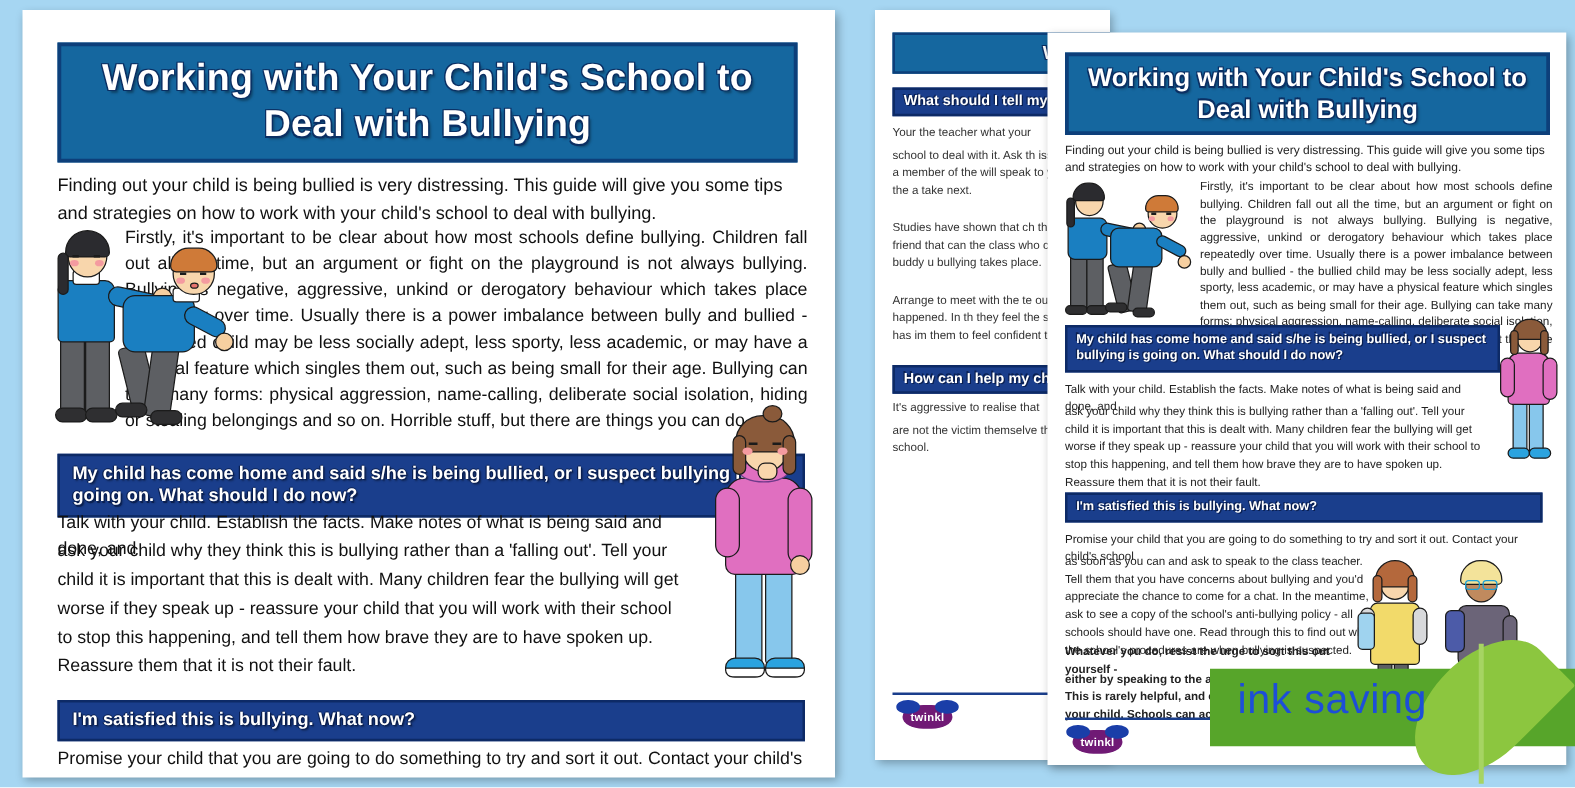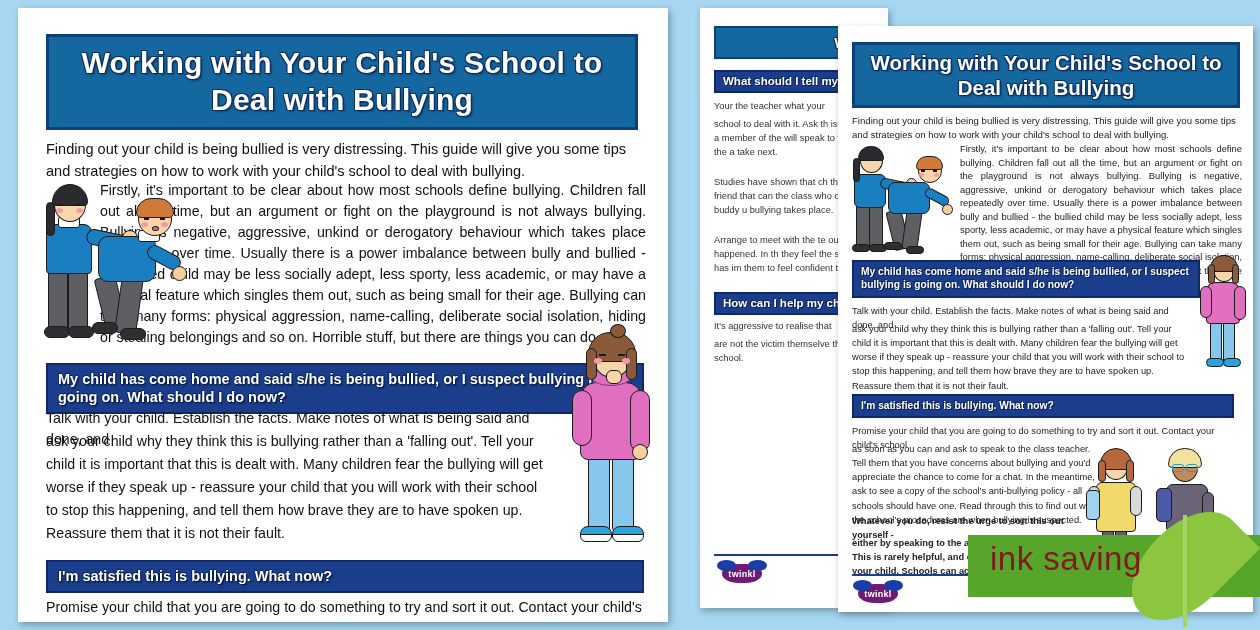--- a/index.html
+++ b/index.html
@@ -178,21 +178,21 @@
     border-radius: 50% 2px 50% 50%;
     transform: rotate(45deg);
   }
   .eco-leaf-stem {
     position:absolute; left:215px; top:-20px; width:4px; height:112px;
     background:#a6d463;
   }
   .eco-text {
     position:absolute; left:22px; top:0; height:47px;
     display:flex; align-items:center;
-    color:#7f1d1d; font-size:33px; font-weight:normal; letter-spacing:.5px;
+    color:#1d4ed8; font-size:33px; font-weight:normal; letter-spacing:.5px;
     z-index:3;
   }
   .eco-word {
     position:absolute; left:182px; top:0; height:62px;
     display:flex; align-items:center;
     color:#ffffff; font-size:33px; font-weight:bold;
     z-index:4;
   }
 
   

